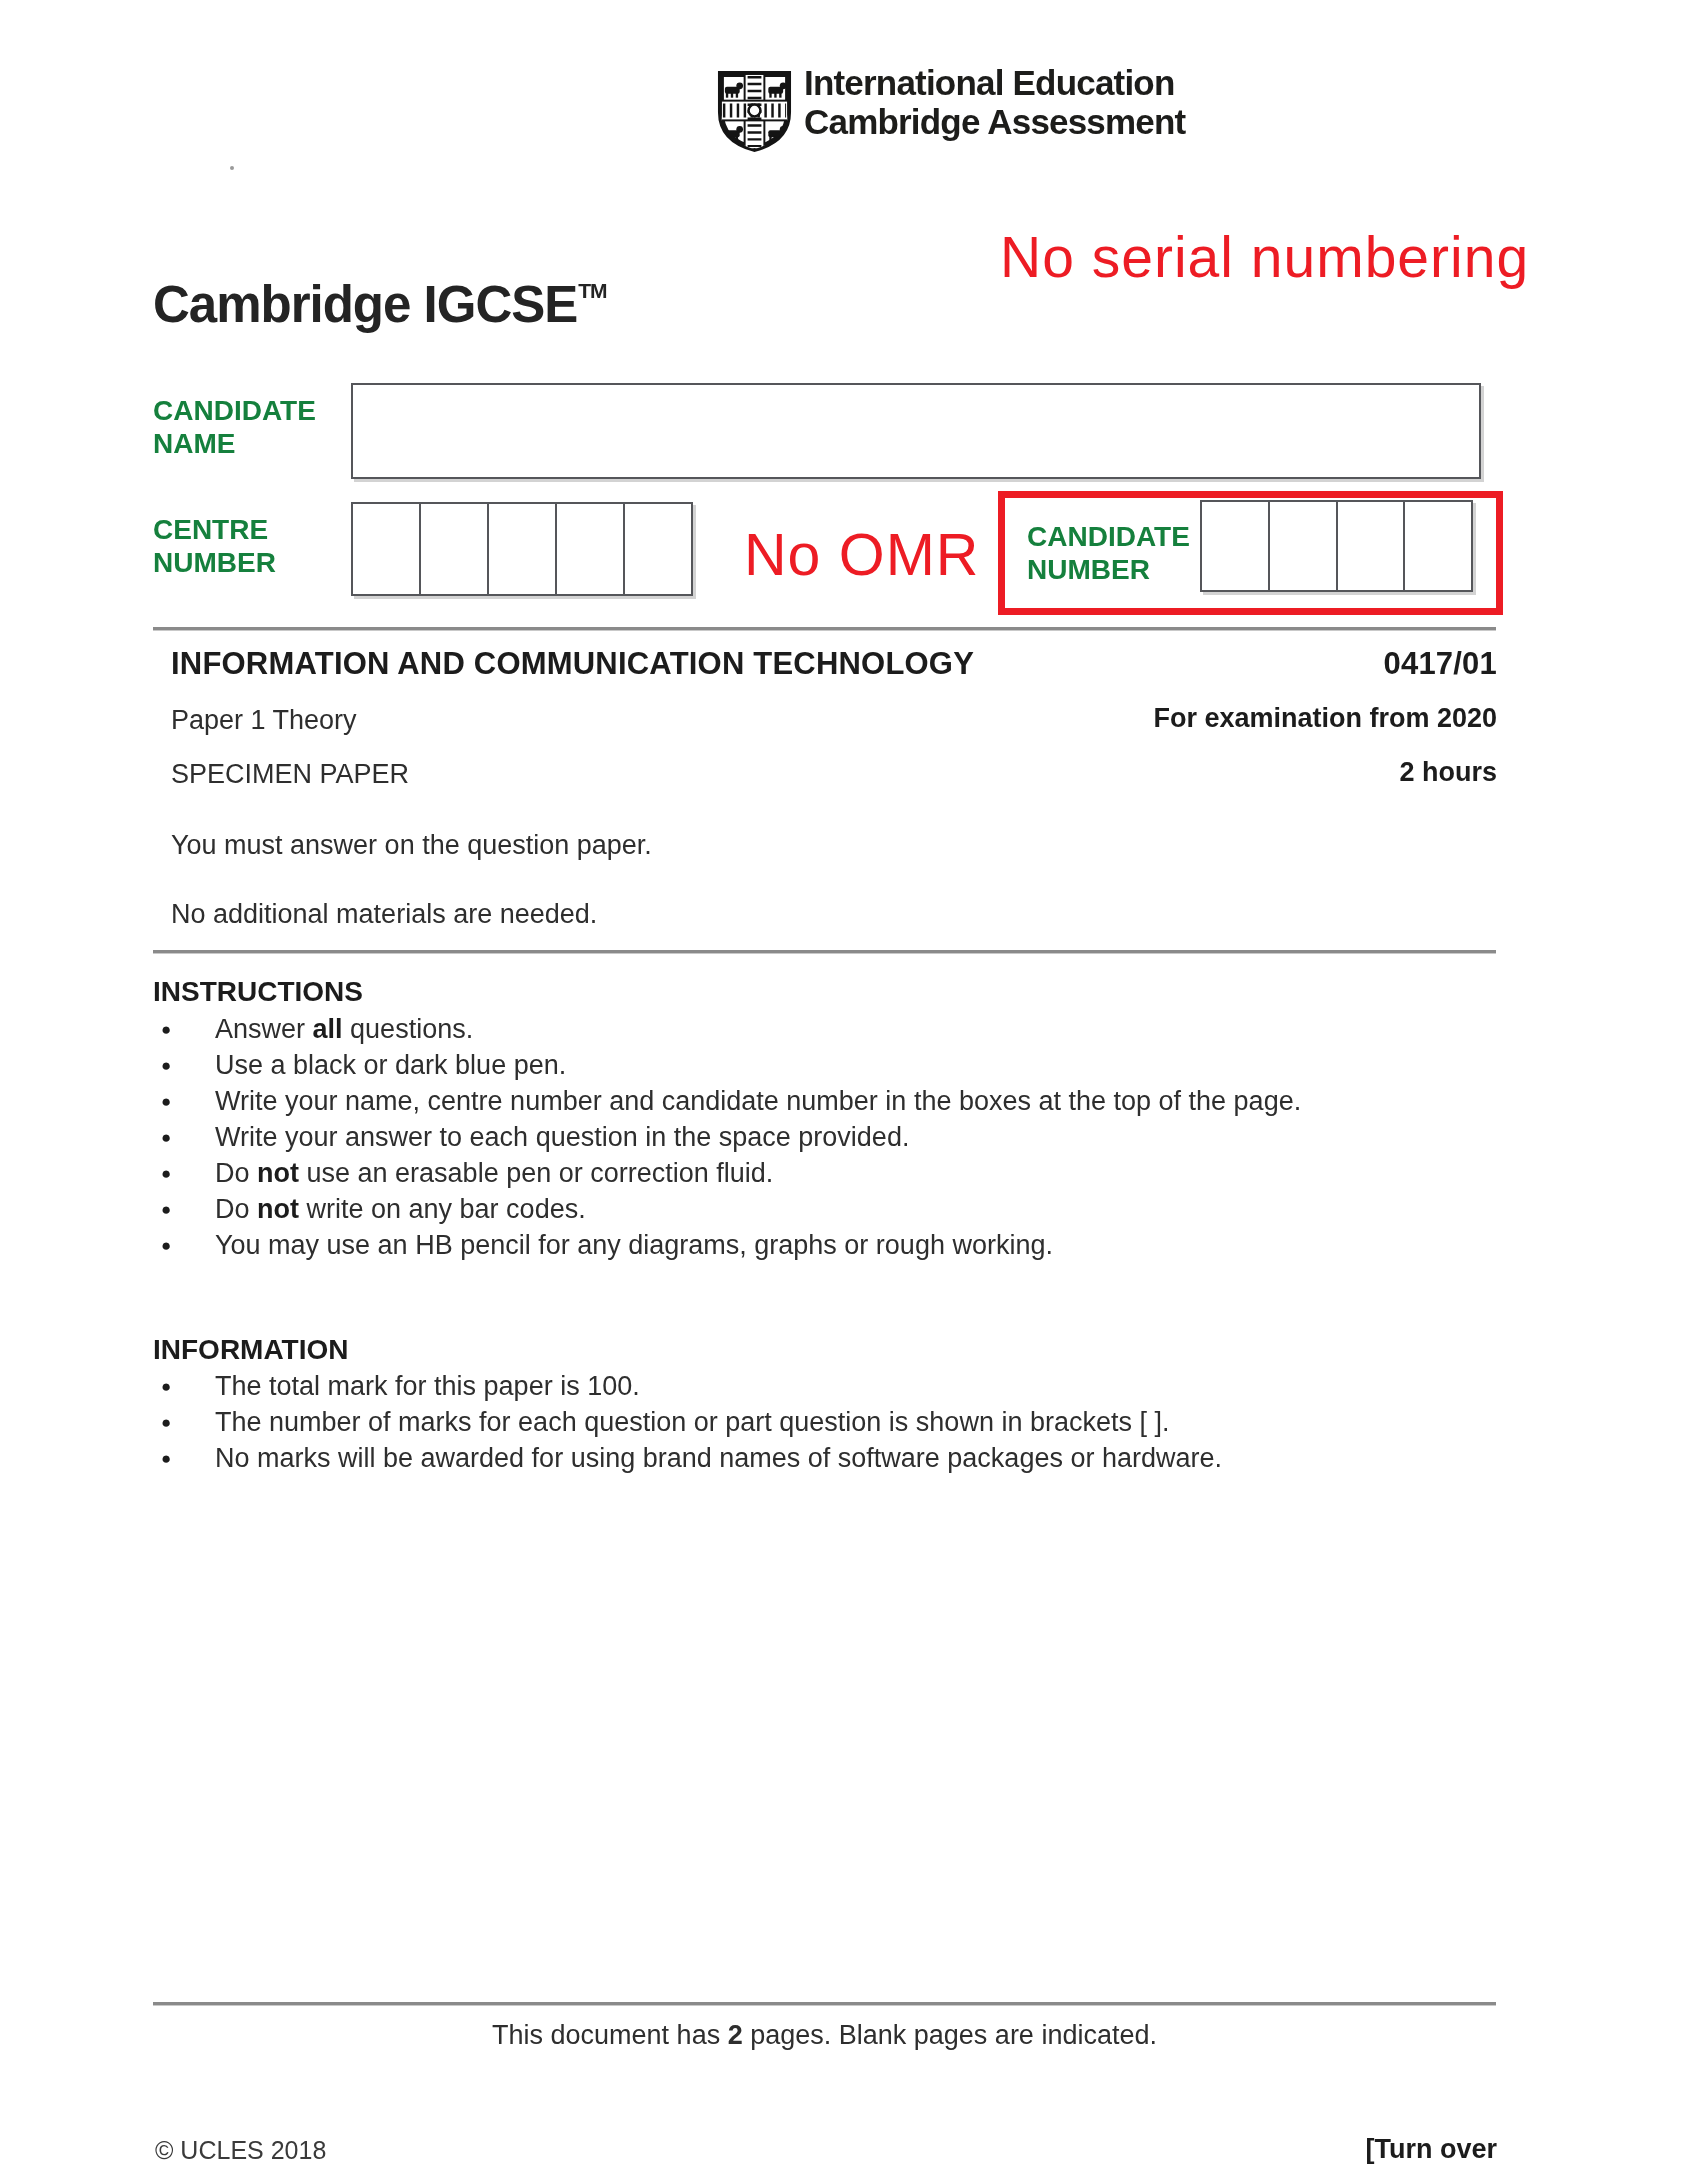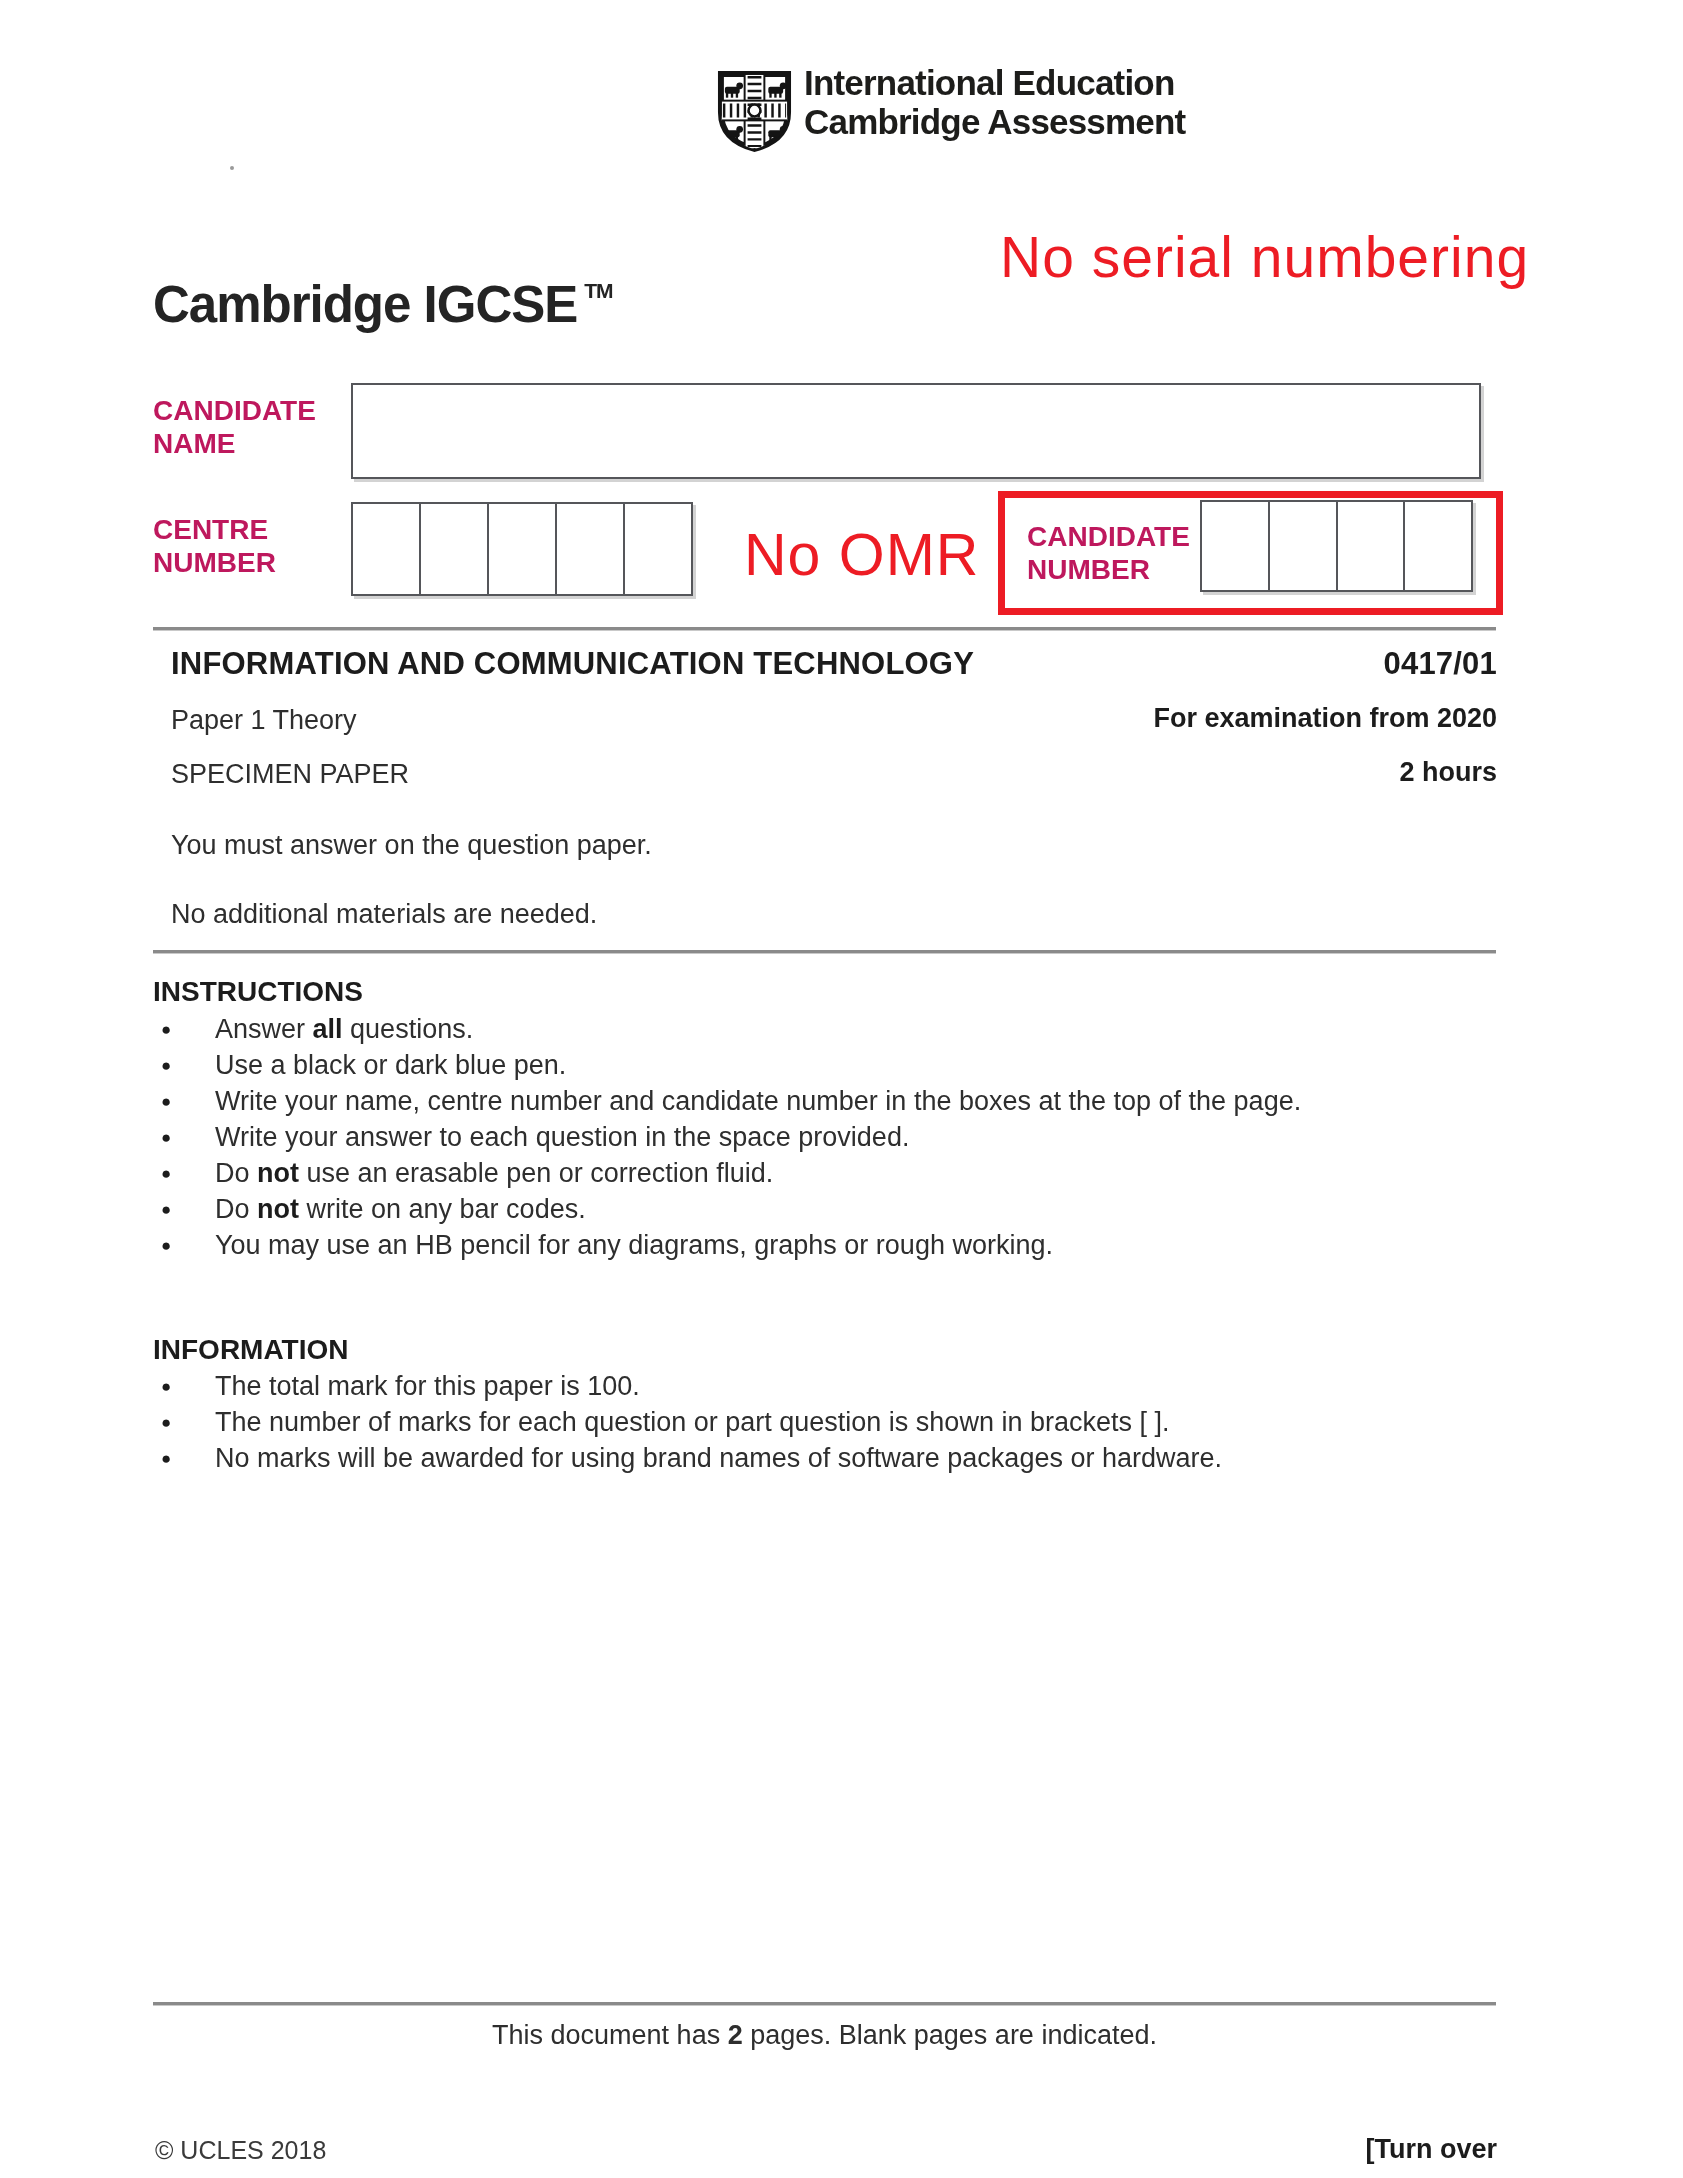--- a/index.html
+++ b/index.html
@@ -8,27 +8,27 @@
     font-family:"Liberation Sans", sans-serif;color:#2e2e2e;overflow:hidden;
     margin:0 auto;
   }
   .abs{position:absolute;}
   
   .logo-text{left:804px;top:63px;color:#1d1d1b;font-weight:bold;
     font-size:35px;line-height:39px;letter-spacing:-0.8px;white-space:nowrap;}
   .stray-dot{left:230px;top:166px;width:4px;height:4px;background:#9a9a9a;border-radius:50%;}
   
   .page-title{left:153px;top:275px;font-size:51px;font-weight:bold;color:#242424;letter-spacing:-1px;white-space:nowrap;}
-  .page-title sup{font-size:21px;position:relative;top:-6px;margin-left:7px;}
+  .page-title sup{font-size:21px;position:relative;top:-6px;margin-left:1px;}
   
   .anno{color:#ed1c24;white-space:nowrap;letter-spacing:1px;}
   .anno-serial{left:1000px;top:224px;font-size:57px;}
   .anno-omr{left:744px;top:521px;font-size:59px;}
   
-  .form-label{font-size:28px;font-weight:bold;line-height:33px;color:#be185d;width:198px;}
+  .form-label{font-size:28px;font-weight:bold;line-height:33px;color:#15803d;width:198px;}
   .box{border:2px solid #55565a;background:#fff;box-shadow:3px 3px 0 rgba(130,130,130,.35);}
   .name-box{left:351px;top:383px;width:1126px;height:92px;}
   .cells{display:flex;}
   .cells .cell{flex:1;border-left:2px solid #55565a;}
   .cells .cell:first-child{border-left:none;}
   .centre-box{left:351px;top:502px;width:338px;height:90px;}
   .red-frame{left:998px;top:491px;width:491px;height:110px;border:7px solid #ed1c24;}
   .cand-label{left:22px;top:50%;transform:translateY(-50%);}
   .cand-box{left:195px;top:2px;width:269px;height:88px;}
   

